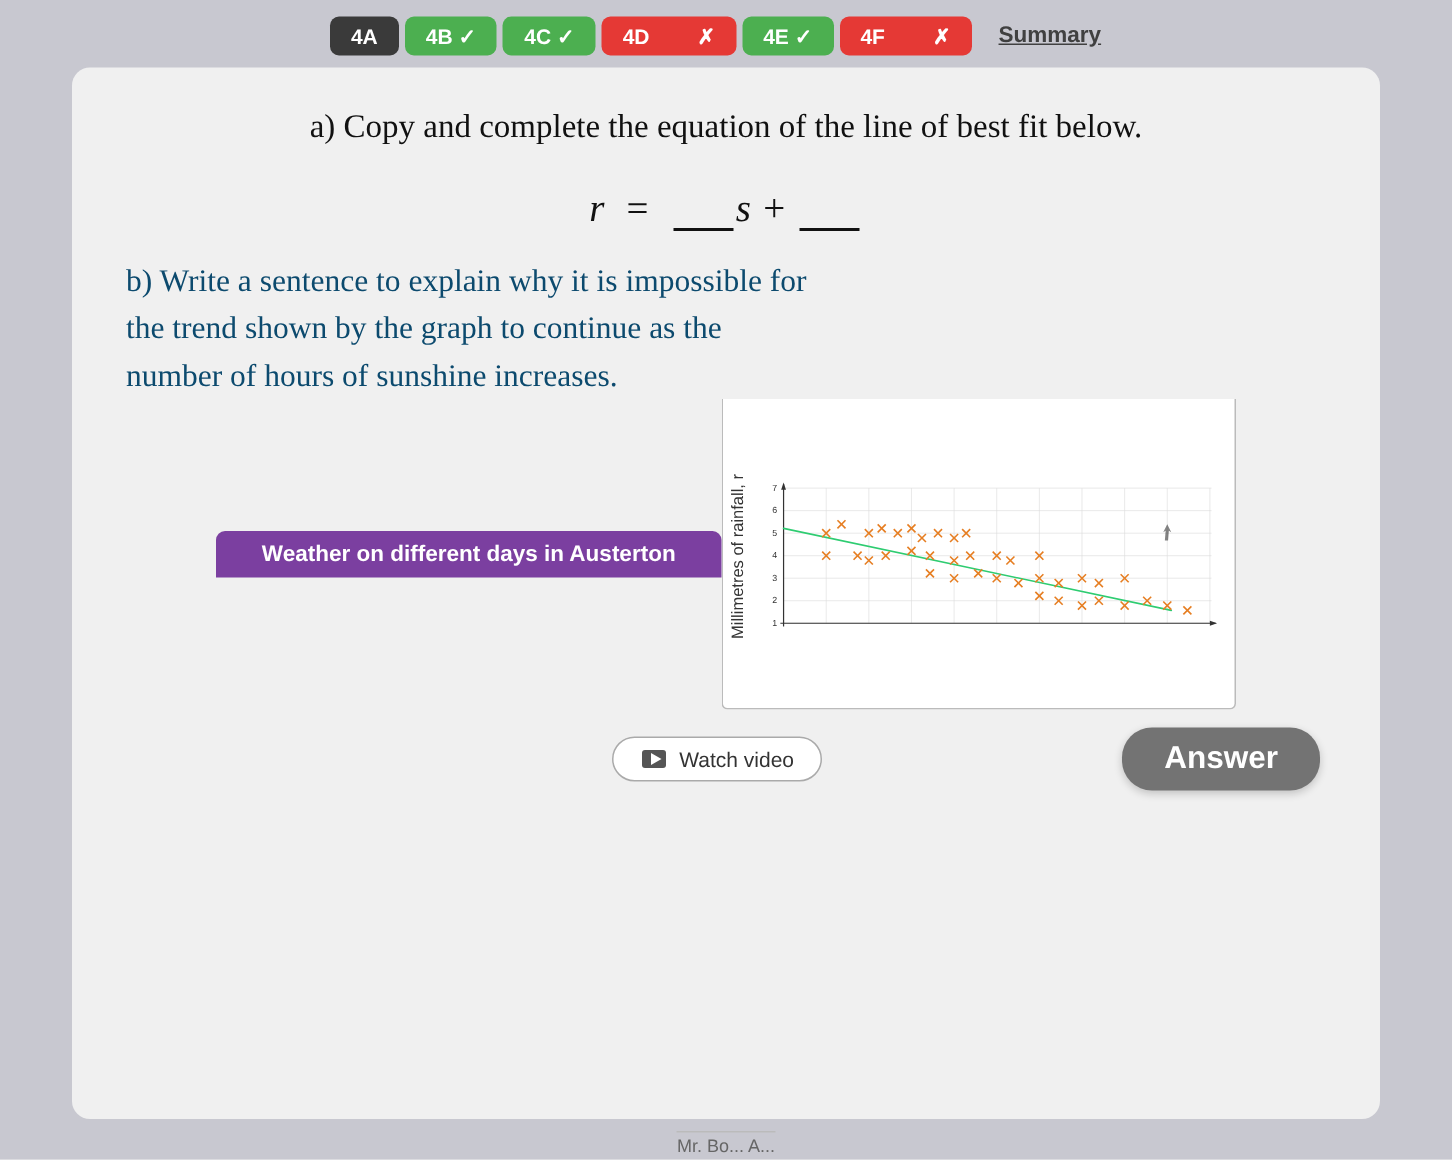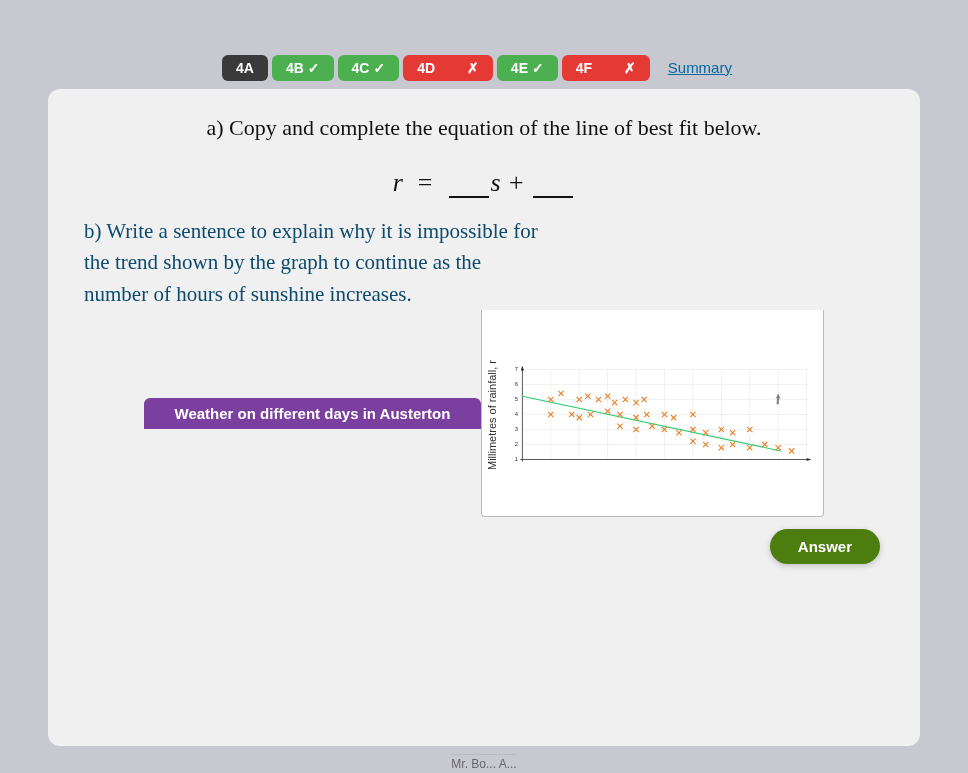--- a/index.html
+++ b/index.html
@@ -43,25 +43,24 @@
       background: #4caf50;
       color: #fff;
     }
     .tab-red {
       background: #e53935;
       color: #fff;
       gap: 32px;
     }
     .tab-summary {
       background: transparent;
-      color: #0369a1;
-      font-weight: normal;
+      color: #404040;
+      font-weight: bold;
       font-size: 15px;
       text-decoration: underline;
-      margin-top: 44px;
     }
 
     
     .main-card {
       width: 872px;
       background: #f0f0f0;
       border-radius: 12px;
       padding: 24px 36px 16px 36px;
       position: relative;
       flex: 1;
@@ -169,27 +168,27 @@
       background: #fff;
       border: 1.5px solid #aaa;
       border-radius: 20px;
       padding: 6px 18px;
       font-family: Arial, sans-serif;
       font-size: 14px;
       color: #333;
       cursor: pointer;
     }
     .answer-btn {
-      background: #4d7c0f;
+      background: #737373;
       color: #fff;
       border: none;
       border-radius: 20px;
       padding: 9px 28px;
       font-family: Arial, sans-serif;
-      font-size: 15px;
+      font-size: 21px;
       font-weight: bold;
       cursor: pointer;
       box-shadow: 0 2px 6px rgba(0,0,0,0.2);
     }
 
     .footer-text {
       font-family: Arial, sans-serif;
       font-size: 12px;
       color: #666;
       text-align: center;
@@ -347,20 +346,27 @@
           <use href="#xmark" x="540" y="162"></use>
 
           <polygon points="515,55 510,65 513,63 512,75 516,75 517,63 520,65" fill="#333" opacity="0.6"></polygon>
         </svg>
       </div>
     </div>
   </div>
 
   <div class="bottom-bar">
     <div style="width:120px;"></div>
+    <button class="watch-video-btn">
+      <svg width="18" height="14" viewBox="0 0 18 14">
+        <rect width="16" height="12" x="1" y="1" rx="2" fill="#555"></rect>
+        <polygon points="7,3 14,7 7,11" fill="#fff"></polygon>
+      </svg>
+      <span>Watch video</span>
+    </button>
     <button class="answer-btn">
       <span>Answer</span>
     </button>
   </div>
 
 </div>
 
 <div class="footer-text">
   <div class="divider-line"></div>
   <span>Mr. Bo... A...</span>

